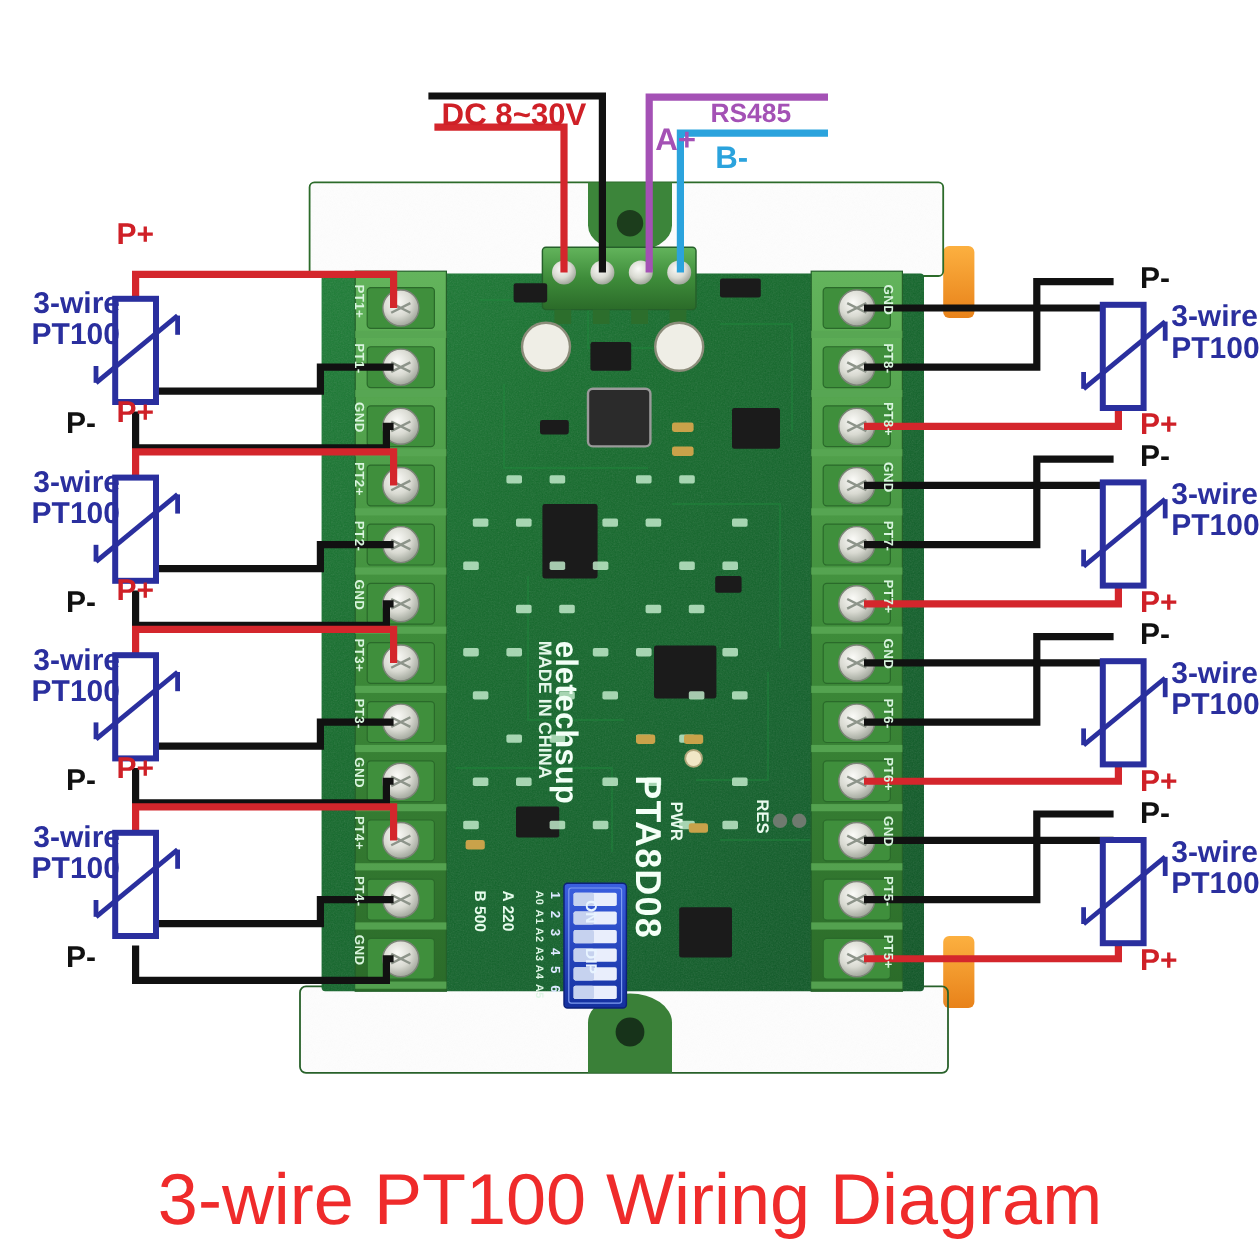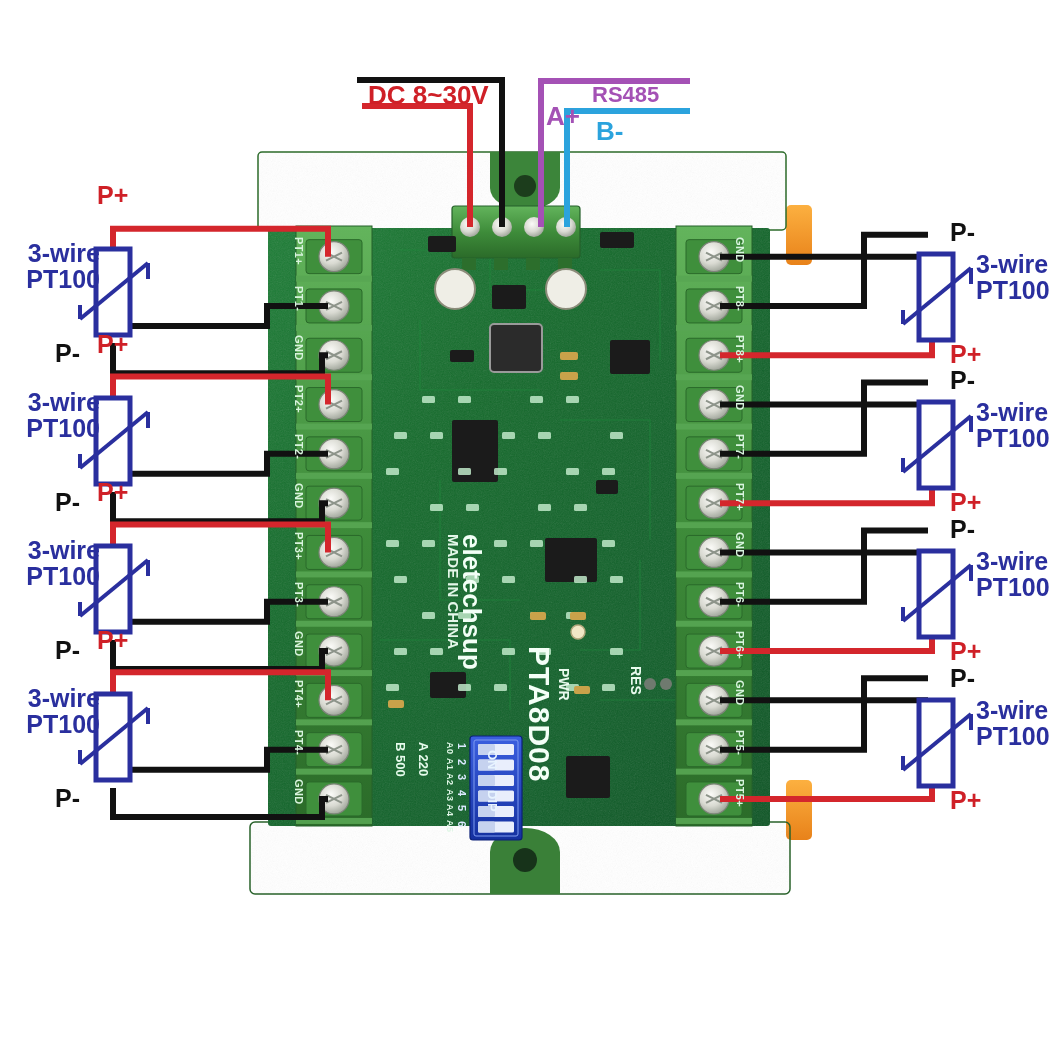--- a/index.html
+++ b/index.html
@@ -540,13 +540,14 @@
         <div>PT100</div>
       </div>
       <div class="lbl lbl-pminus" style="left:950px;top:666px;">P-</div>
       <div class="lbl lbl-pplus" style="left:950px;top:788px;">P+</div>
       <div class="lbl lbl-pt100 right" style="left:976px;top:698px;">
         <div>3-wire</div>
         <div>PT100</div>
       </div>
     </div>
 
+  <div id="title">3-wire PT100 Wiring Diagram</div>
 </div>
 
 </body></html>

